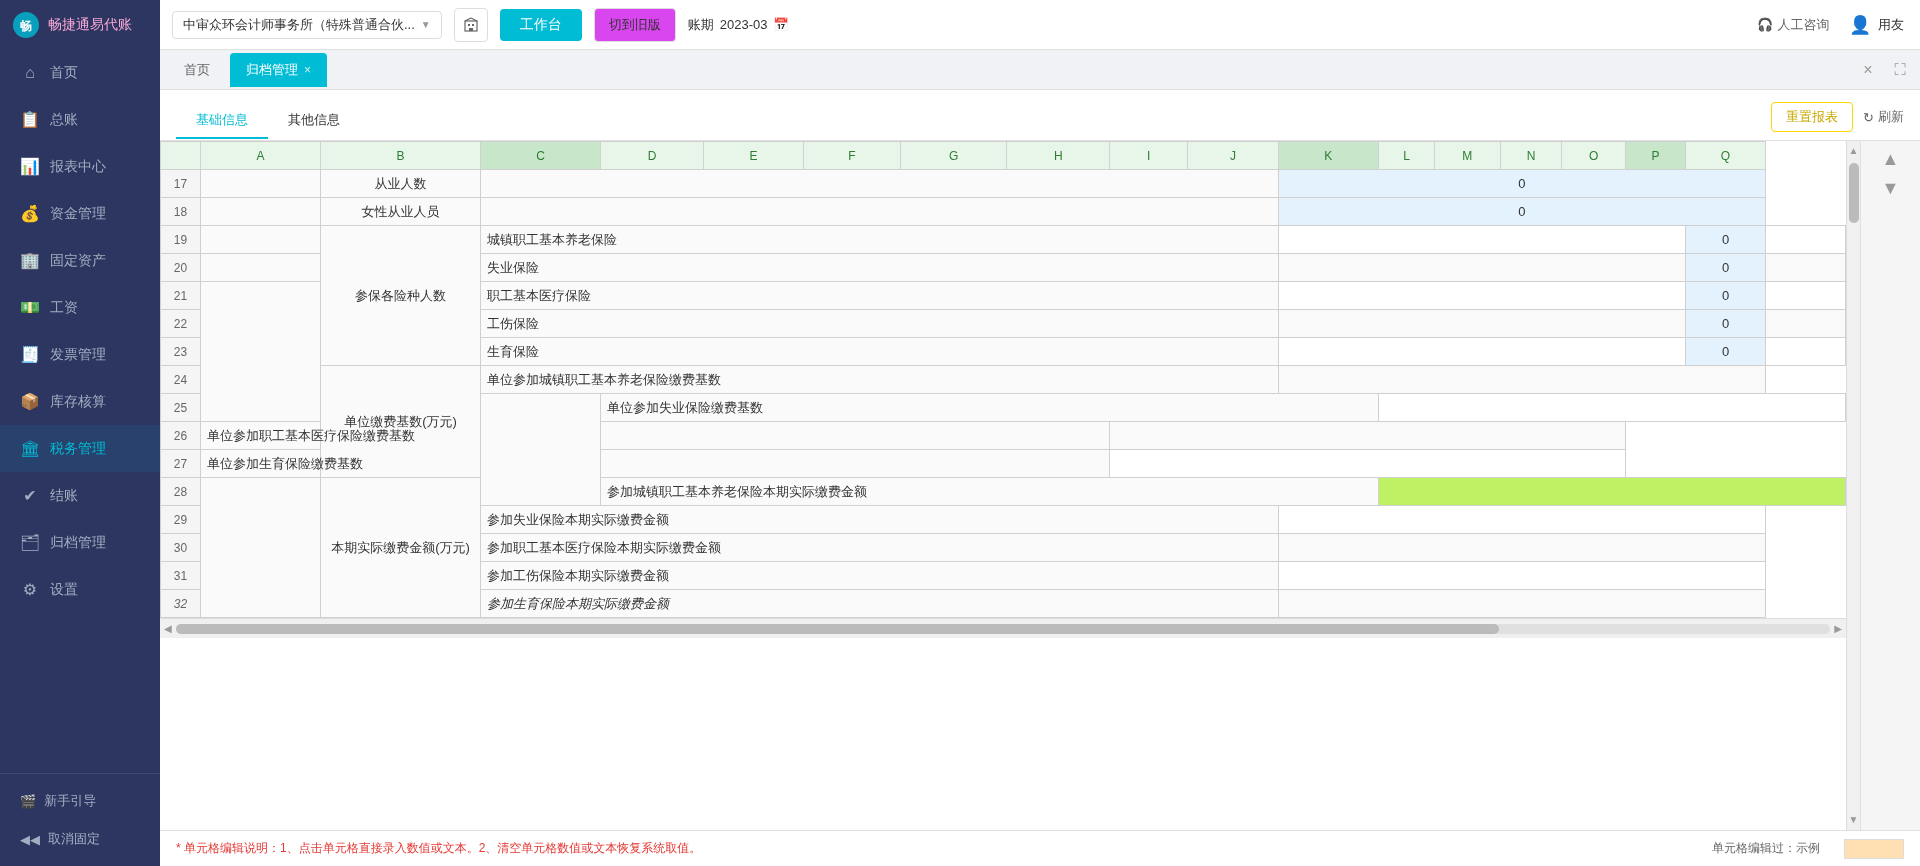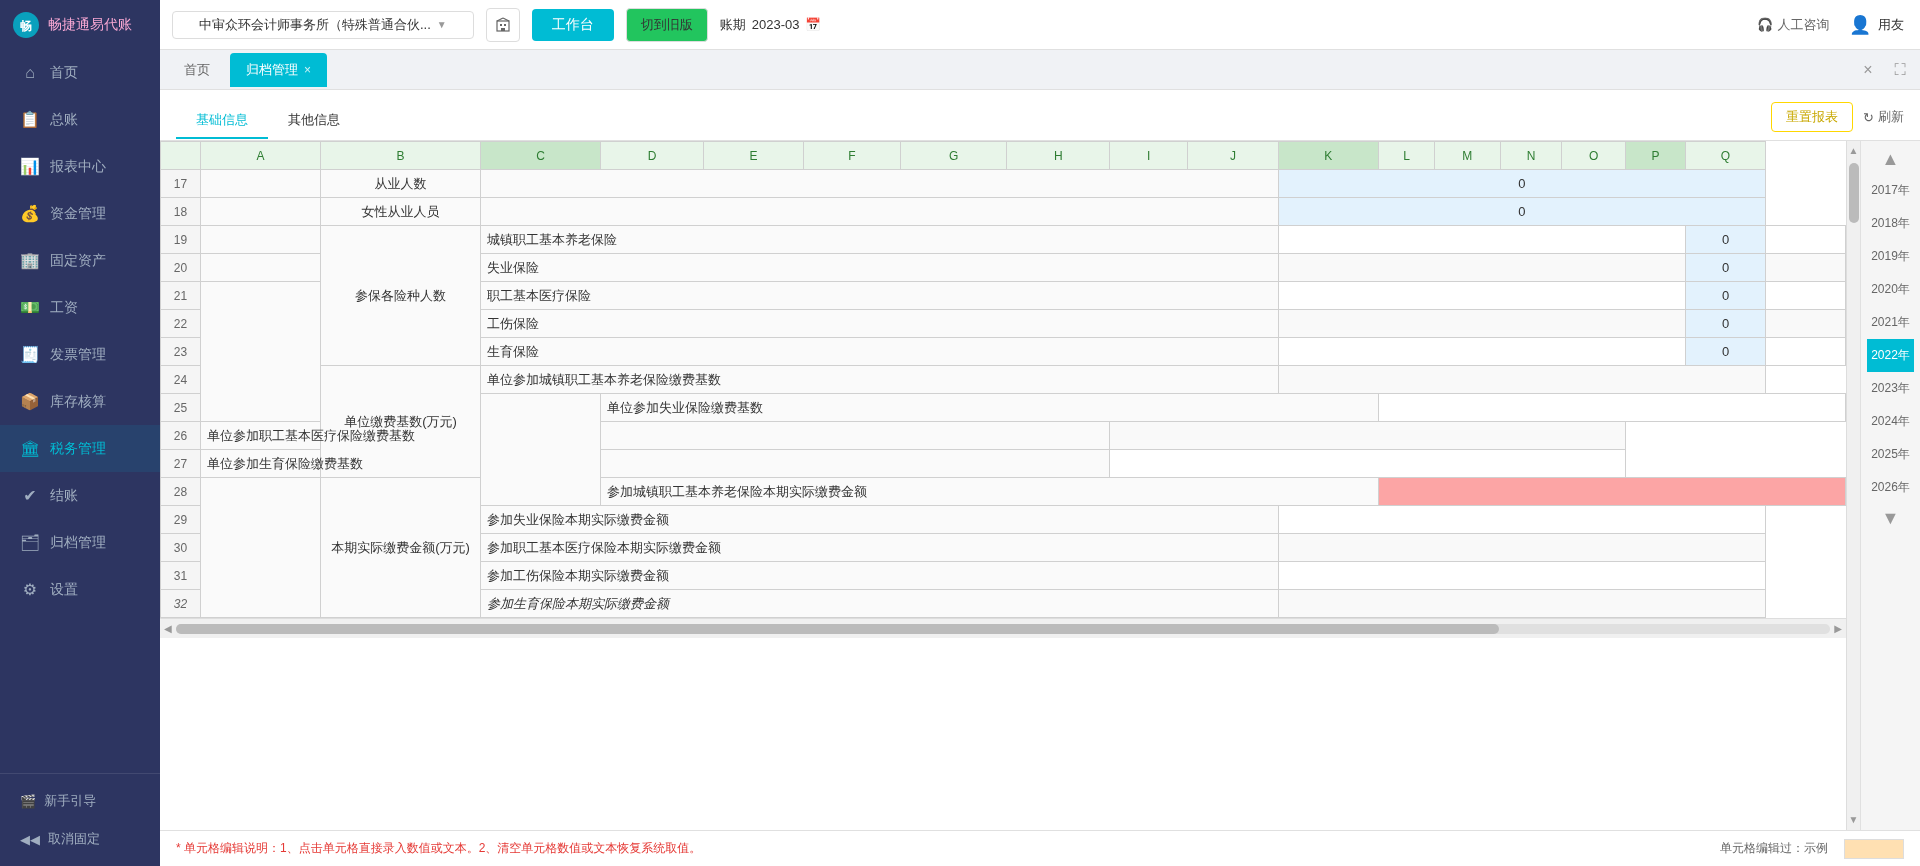--- a/index.html
+++ b/index.html
@@ -16,38 +16,38 @@
       display: flex; align-items: center; gap: 8px;
       background: #2d3561; width: 160px; height: 50px;
       margin-left: -16px; padding: 0 12px;
       flex-shrink: 0;
     }
     .logo-icon { width: 28px; height: 28px; }
     .logo-text { color: #f9a8d4; font-size: 14px; font-weight: normal; white-space: nowrap; }
     .company-selector {
       display: flex; align-items: center; gap: 6px;
       border: 1px solid #ddd; border-radius: 4px;
-      padding: 4px 26px; cursor: pointer; min-width: 240px;
+      padding: 4px 10px; cursor: pointer; min-width: 240px;
       font-size: 13px; color: #333;
     }
     .company-selector .arrow { color: #999; font-size: 10px; }
     .icon-btn {
       width: 34px; height: 34px; border: 1px solid #ddd;
       border-radius: 4px; display: flex; align-items: center;
       justify-content: center; cursor: pointer; color: #666;
       background: #fff;
     }
     .workbench-btn {
       background: #00bcd4; color: #fff; border: none;
       border-radius: 4px; padding: 7px 20px;
       font-size: 14px; cursor: pointer;
     }
     .old-version-btn {
       border: 1px solid #ddd; border-radius: 4px;
-      padding: 7px 14px; cursor: pointer; background: #22c55e;
+      padding: 7px 14px; cursor: pointer; background: #d946ef;
       font-size: 13px; color: #333;
     }
     .period-area {
       display: flex; align-items: center; gap: 6px;
       font-size: 13px; color: #333;
     }
     .period-icon { color: #999; }
     .header-right {
       margin-left: auto; display: flex; align-items: center; gap: 20px;
     }
@@ -200,21 +200,21 @@
     .h-scroll-track { flex: 1; height: 10px; background: #e0e0e0; border-radius: 5px; position: relative; }
     .h-scroll-thumb { width: 80%; height: 10px; background: #bbb; border-radius: 5px; }
 
     
     .footer {
       height: 36px; background: #fff; border-top: 1px solid #e0e0e0;
       display: flex; align-items: center; padding: 0 16px;
       font-size: 12px; color: #e53935;
       justify-content: space-between;
     }
-    .footer-right { display: flex; align-items: center; gap: 16px; color: #666; }
+    .footer-right { display: flex; align-items: center; gap: 24px; color: #666; }
     .sample-cell {
       width: 60px; height: 20px; background: #ffe0b2;
       border: 1px solid #ddd; display: inline-block;
     }
   </style>
 </head>
 <body>
 
 <div class="top-header">
   <div class="logo-area">
@@ -453,21 +453,21 @@
               <tr style="background: rgb(249, 249, 249);">
                 <td class="row-num">26</td>
                 <td class="col-c" colspan="8">单位参加职工基本医疗保险缴费基数</td>
                 <td colspan="7"></td>
               </tr>
               <tr style="background: rgb(255, 255, 255);">
                 <td class="row-num">27</td>
                 <td class="col-c" colspan="8">单位参加生育保险缴费基数</td>
                 <td colspan="7"></td>
               </tr>
-              <tr style="background: #fca5a5; margin-top: 44px;">
+              <tr style="background: #bef264; margin-top: 44px;">
                 <td class="row-num">28</td>
                 <td class="col-a" rowspan="5"></td>
                 <td class="col-b" rowspan="5" style="vertical-align: middle; text-align: center;">本期实际缴费金额(万元)</td>
                 <td class="col-c" colspan="8">参加城镇职工基本养老保险本期实际缴费金额</td>
                 <td colspan="7"></td>
               </tr>
               <tr style="background: rgb(255, 255, 255);">
                 <td class="row-num">29</td>
                 <td class="col-c" colspan="8">参加失业保险本期实际缴费金额</td>
                 <td colspan="7"></td>
@@ -502,32 +502,20 @@
       <div class="v-scroll-area">
         <div class="v-scroll-btn">▲</div>
         <div class="v-scroll-track">
           <div class="v-scroll-thumb"></div>
         </div>
         <div class="v-scroll-btn">▼</div>
       </div>
 
       <div class="year-panel">
         <div class="year-nav">▲</div>
-        <div id="year-list">
-            <div class="year-item">2017年</div>
-            <div class="year-item">2018年</div>
-            <div class="year-item">2019年</div>
-            <div class="year-item">2020年</div>
-            <div class="year-item">2021年</div>
-            <div class="year-item active">2022年</div>
-            <div class="year-item">2023年</div>
-            <div class="year-item">2024年</div>
-            <div class="year-item">2025年</div>
-            <div class="year-item">2026年</div>
-          </div>
         <div class="year-nav">▼</div>
       </div>
     </div>
 
     <div class="footer">
       <span>* 单元格编辑说明：1、点击单元格直接录入数值或文本。2、清空单元格数值或文本恢复系统取值。</span>
       <div class="footer-right">
         <span>单元格编辑过：示例</span>
         <div class="sample-cell"></div>
       </div>

